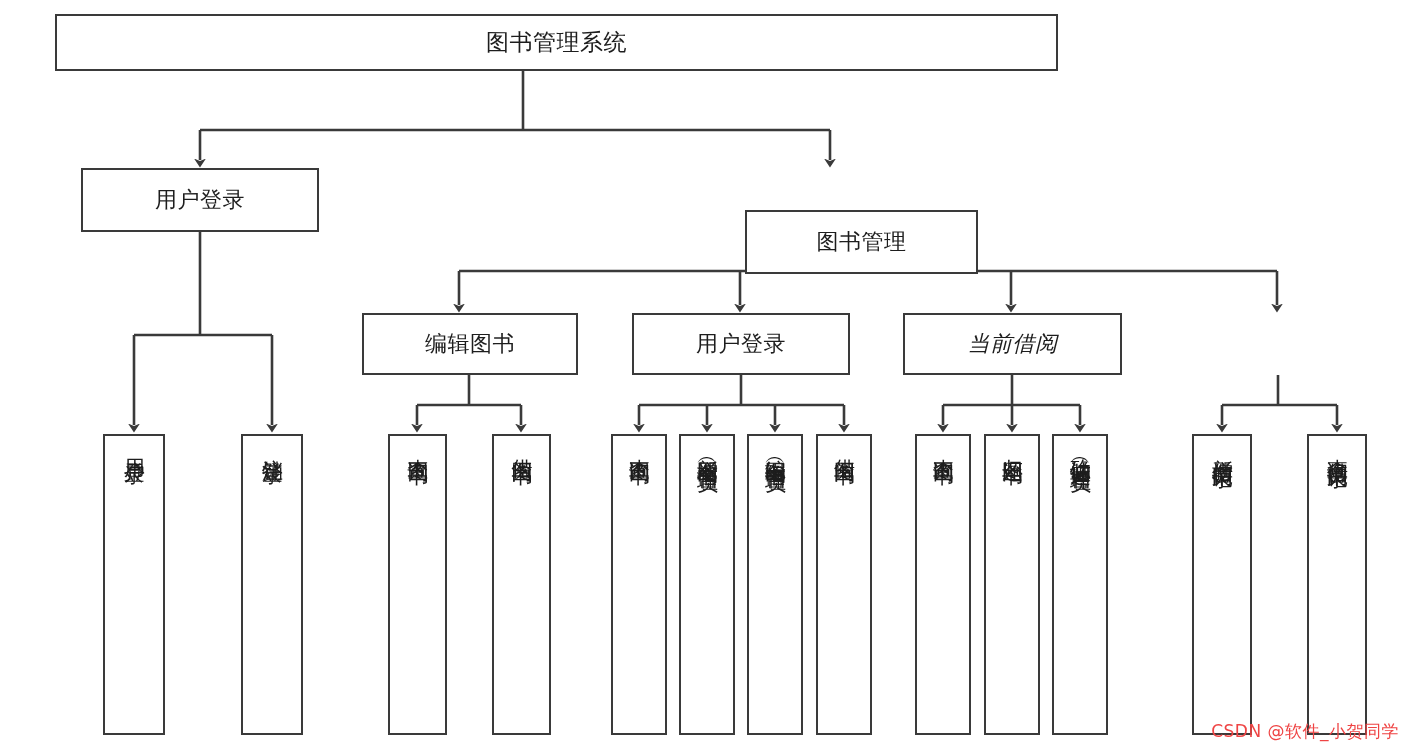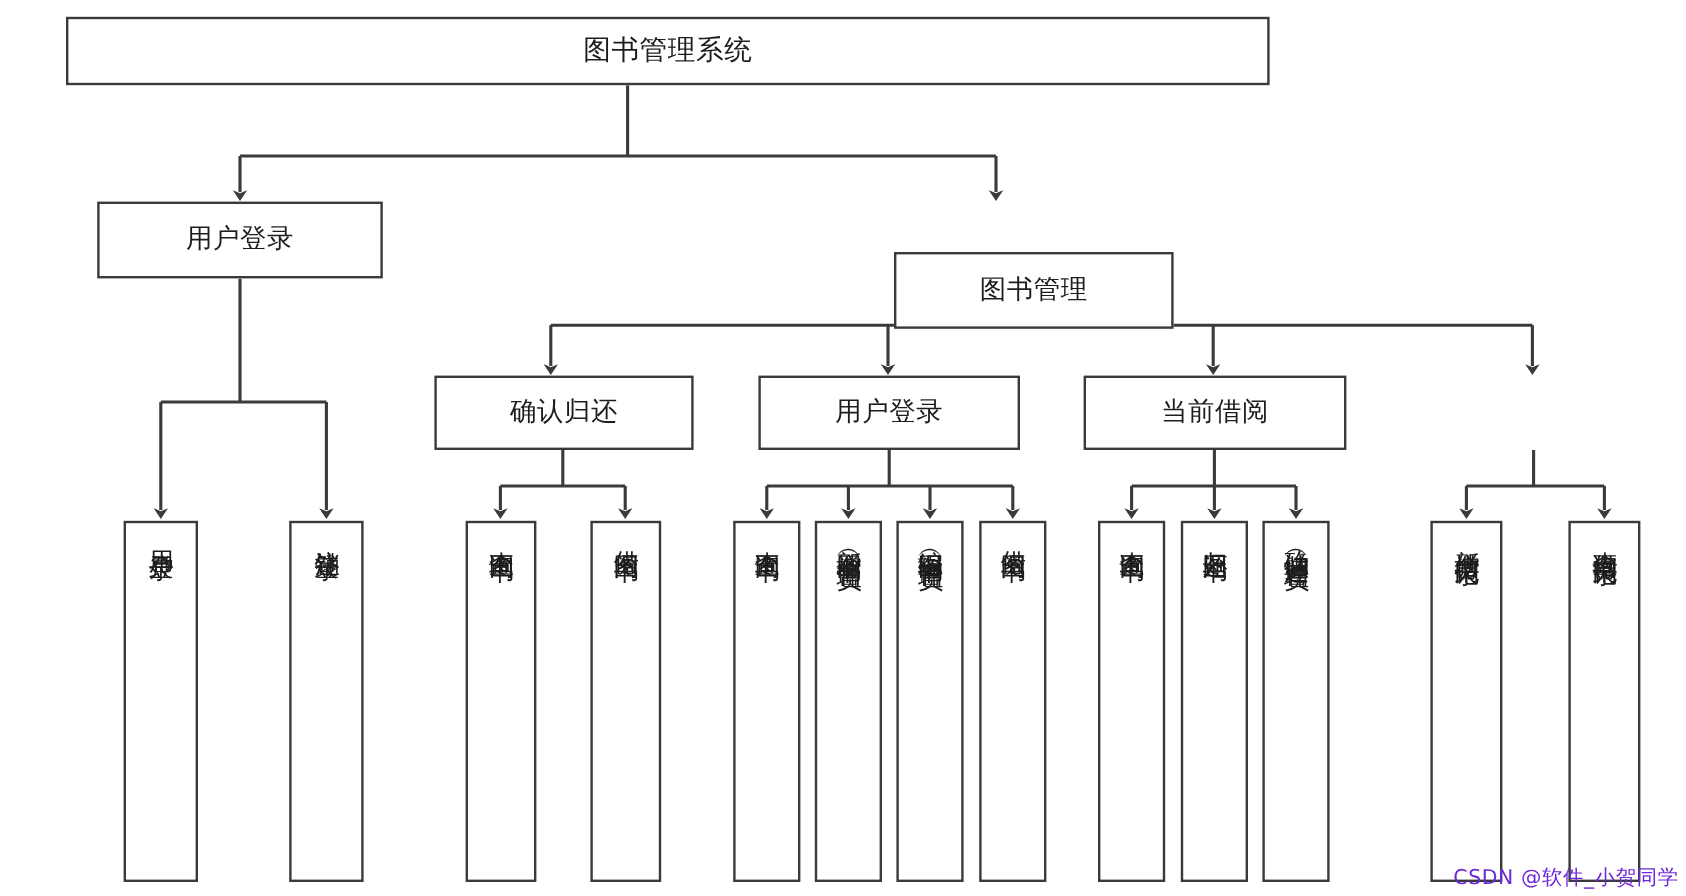--- a/index.html
+++ b/index.html
@@ -56,21 +56,21 @@
     padding-top: 6px;
   }
   .node.level1 .node-label { font-size: 23px; }
   .node.level2 .node-label { font-size: 22px; }
   .node.level3 .node-label { font-size: 22px; }
 
   #watermark {
     position: absolute;
     right: 6px;
     bottom: 4px;
-    color: #6d28d9;
+    color: #ef4444;
     font-size: 17px;
     letter-spacing: 0.5px;
     white-space: nowrap;
     pointer-events: none;
   }
 </style>
 </head>
 <body>
 
 <div id="canvas">
@@ -135,28 +135,28 @@
 
   <div class="node level2" style="left:81px; top:168px; width:238px; height:64px;">
     <span class="node-label">用户登录</span>
   </div>
 
   <div class="node level2" style="left:745px; top:168px; width:233px; height:64px;margin-top:42px;">
     <span class="node-label">图书管理</span>
   </div>
 
   <div class="node level3" style="left:362px; top:313px; width:216px; height:62px;">
-    <span class="node-label">确认归还</span>
+    <span class="node-label">编辑图书</span>
   </div>
 
   <div class="node level3" style="left:632px; top:313px; width:218px; height:62px;">
     <span class="node-label">用户登录</span>
   </div>
 
-  <div class="node level3" style="left:903px; top:313px; width:219px; height:62px;">
+  <div class="node level3" style="left:903px; top:313px; width:219px; height:62px;font-style:italic;">
     <span class="node-label">当前借阅</span>
   </div>
 
 
   <div class="node vertical" style="left:103px; top:434px; width:62px; height:301px;">
     <span class="node-label">用户登录</span>
   </div>
   <div class="node vertical" style="left:241px; top:434px; width:62px; height:301px;">
     <span class="node-label">注销登录</span>
   </div>

